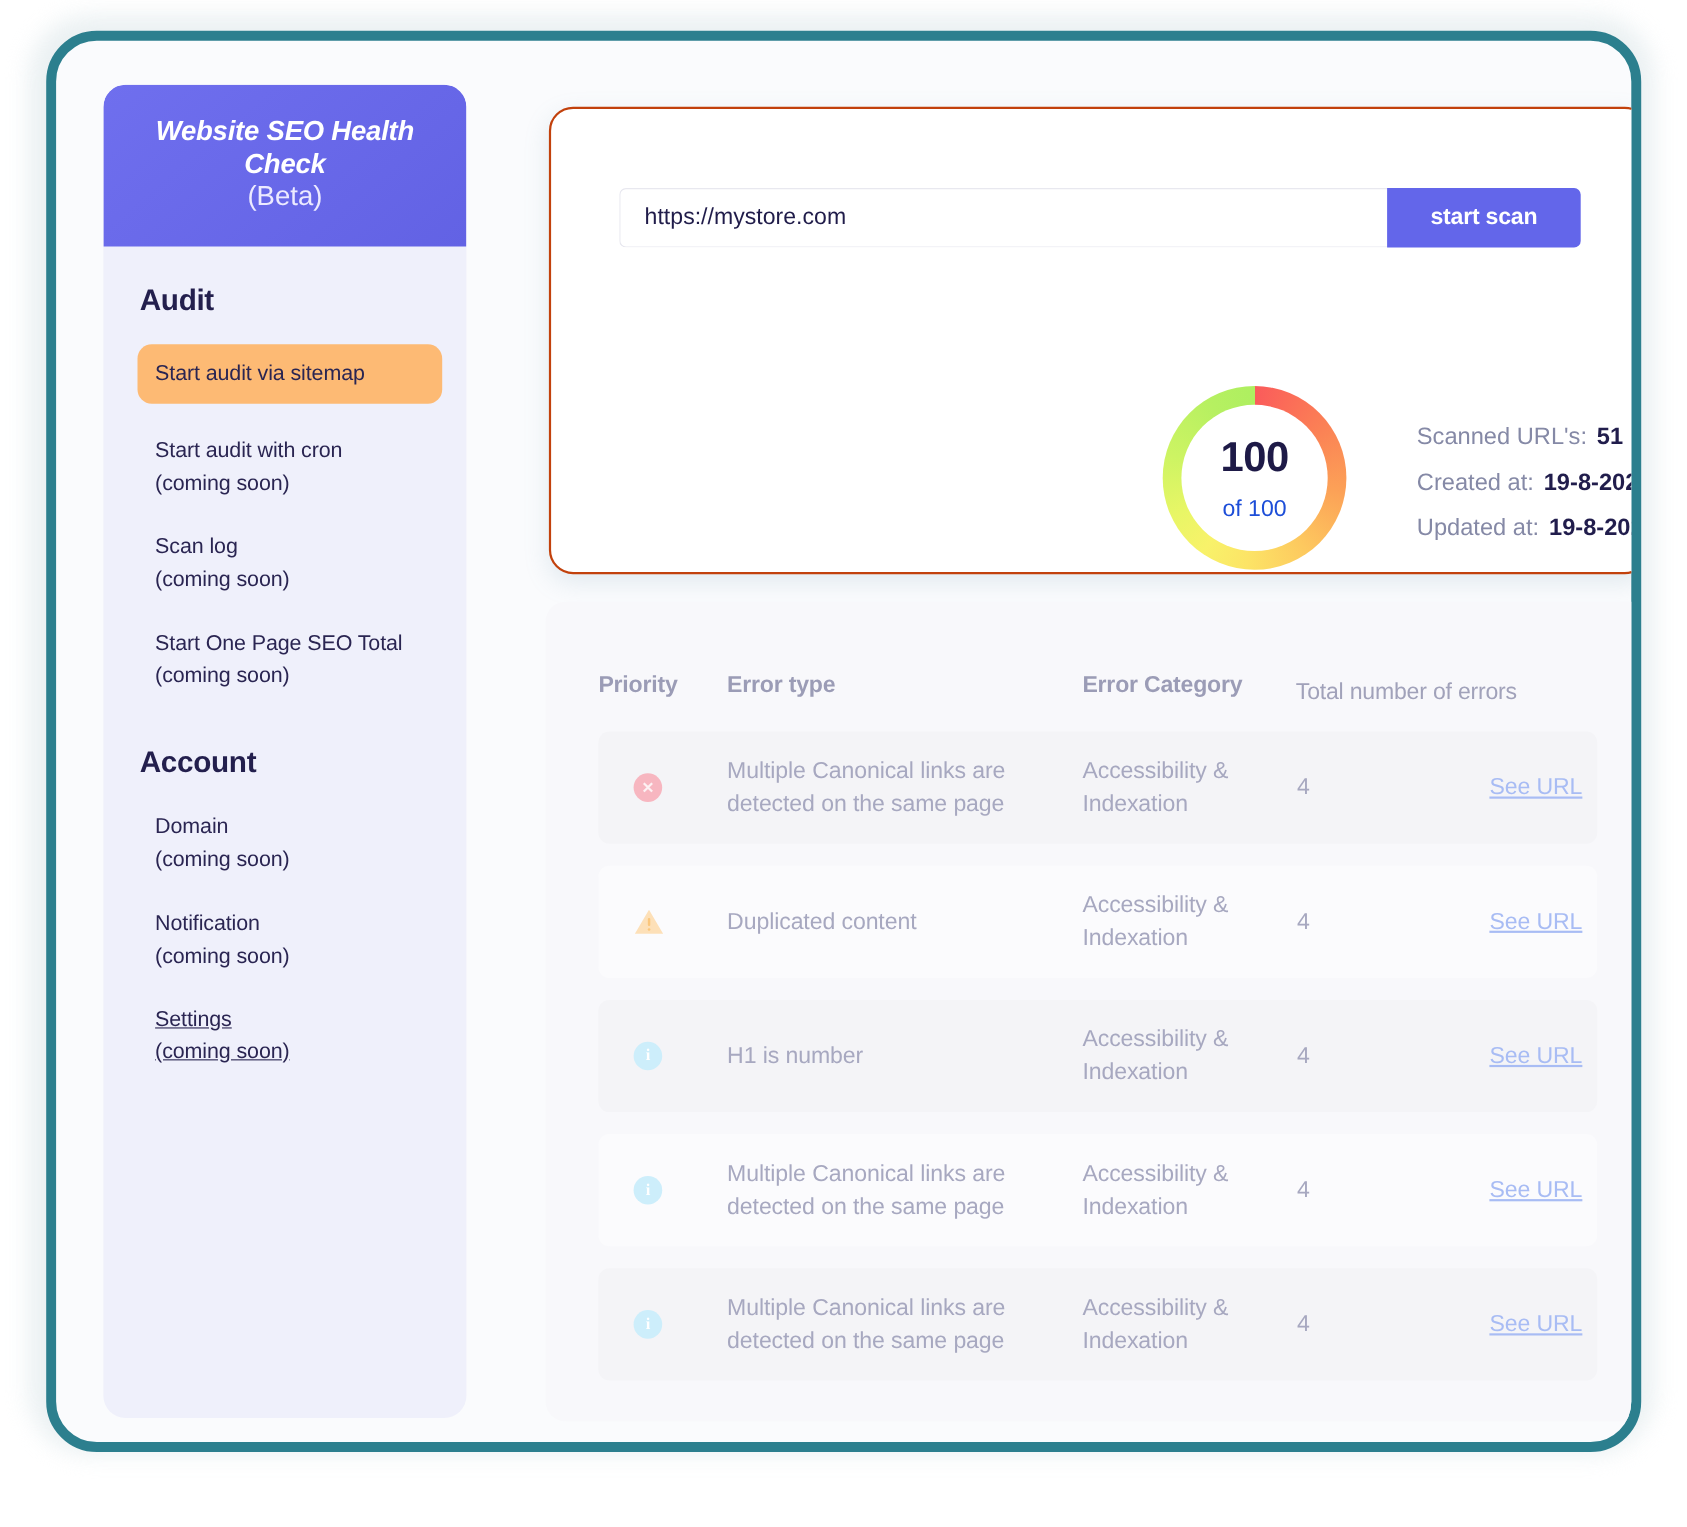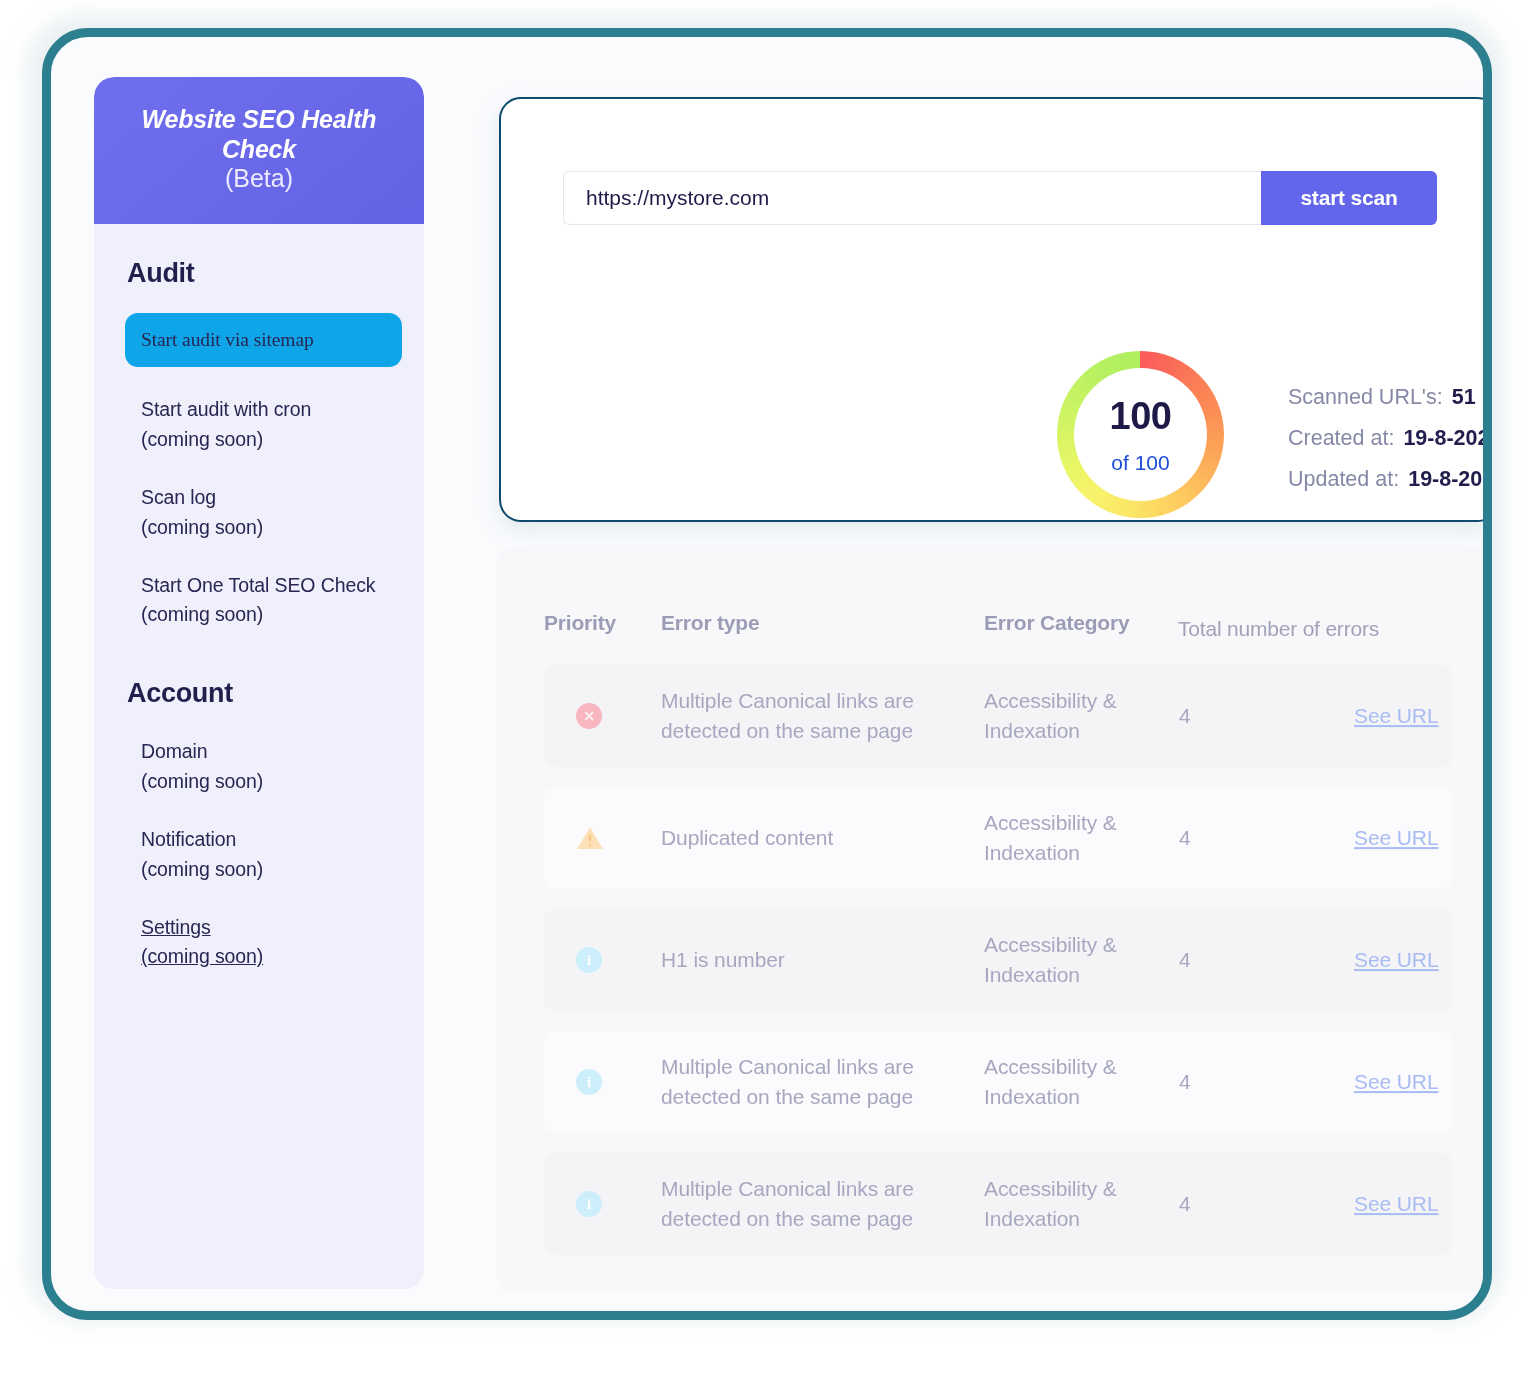--- a/index.html
+++ b/index.html
@@ -76,35 +76,34 @@
   }
   .nav-item {
     color: #2a2552;
     font-size: 19.5px;
     font-weight: 500;
     line-height: 1.53;
     padding: 0 20px 0 47px;
     letter-spacing: -.1px;
   }
   .nav-item.active {
-    background: #0ea5e9;
+    background: #fdba74;
     border-radius: 13px;
     margin: 0 22px 0 31px;
     padding: 12px 0 13px 16px;
-    font-family: Liberation Serif, serif;
   }
   .nav-item .sub { display:block; }
 
   
   #scan-card {
     position: absolute;
     left: 448px; top: 60px;
     width: 1000px; height: 425px;
     background: #ffffff;
-    border: 2px solid #0c4a6e;
+    border: 2px solid #c2410c;
     border-radius: 22px;
     box-shadow: 0 8px 22px rgba(120,160,175,.18);
   }
   #url-row {
     position: absolute;
     left: 62px; top: 72px;
     width: 874px; height: 54px;
     display: flex;
   }
   #url-input {
@@ -273,21 +272,21 @@
       <div id="sidebar-header">
         <div class="title">Website SEO Health Check</div>
         <div class="beta">(Beta)</div>
       </div>
       <div id="sidebar-nav">
           <div class="nav-section" style="margin-top:34px;">
             <div class="nav-section-title">Audit</div>
             <div class="nav-item active" style="margin-top:24px;"><span>Start audit via sitemap</span></div>
             <div class="nav-item" style="margin-top:28px;"><span>Start audit with cron</span><span class="sub">(coming soon)</span></div>
             <div class="nav-item" style="margin-top:28px;"><span>Scan log</span><span class="sub">(coming soon)</span></div>
-            <div class="nav-item" style="margin-top:28px;"><span>Start One Total SEO Check</span><span class="sub">(coming soon)</span></div>
+            <div class="nav-item" style="margin-top:28px;"><span>Start One Page SEO Total</span><span class="sub">(coming soon)</span></div>
           </div>
           <div class="nav-section" style="margin-top:48px;">
             <div class="nav-section-title">Account</div>
             <div class="nav-item" style="margin-top:28px;"><span>Domain</span><span class="sub">(coming soon)</span></div>
             <div class="nav-item" style="margin-top:28px;"><span>Notification</span><span class="sub">(coming soon)</span></div>
             <div class="nav-item" style="margin-top:28px;text-decoration:underline;"><span>Settings</span><span class="sub">(coming soon)</span></div>
           </div>
         </div>
     </nav>
 

